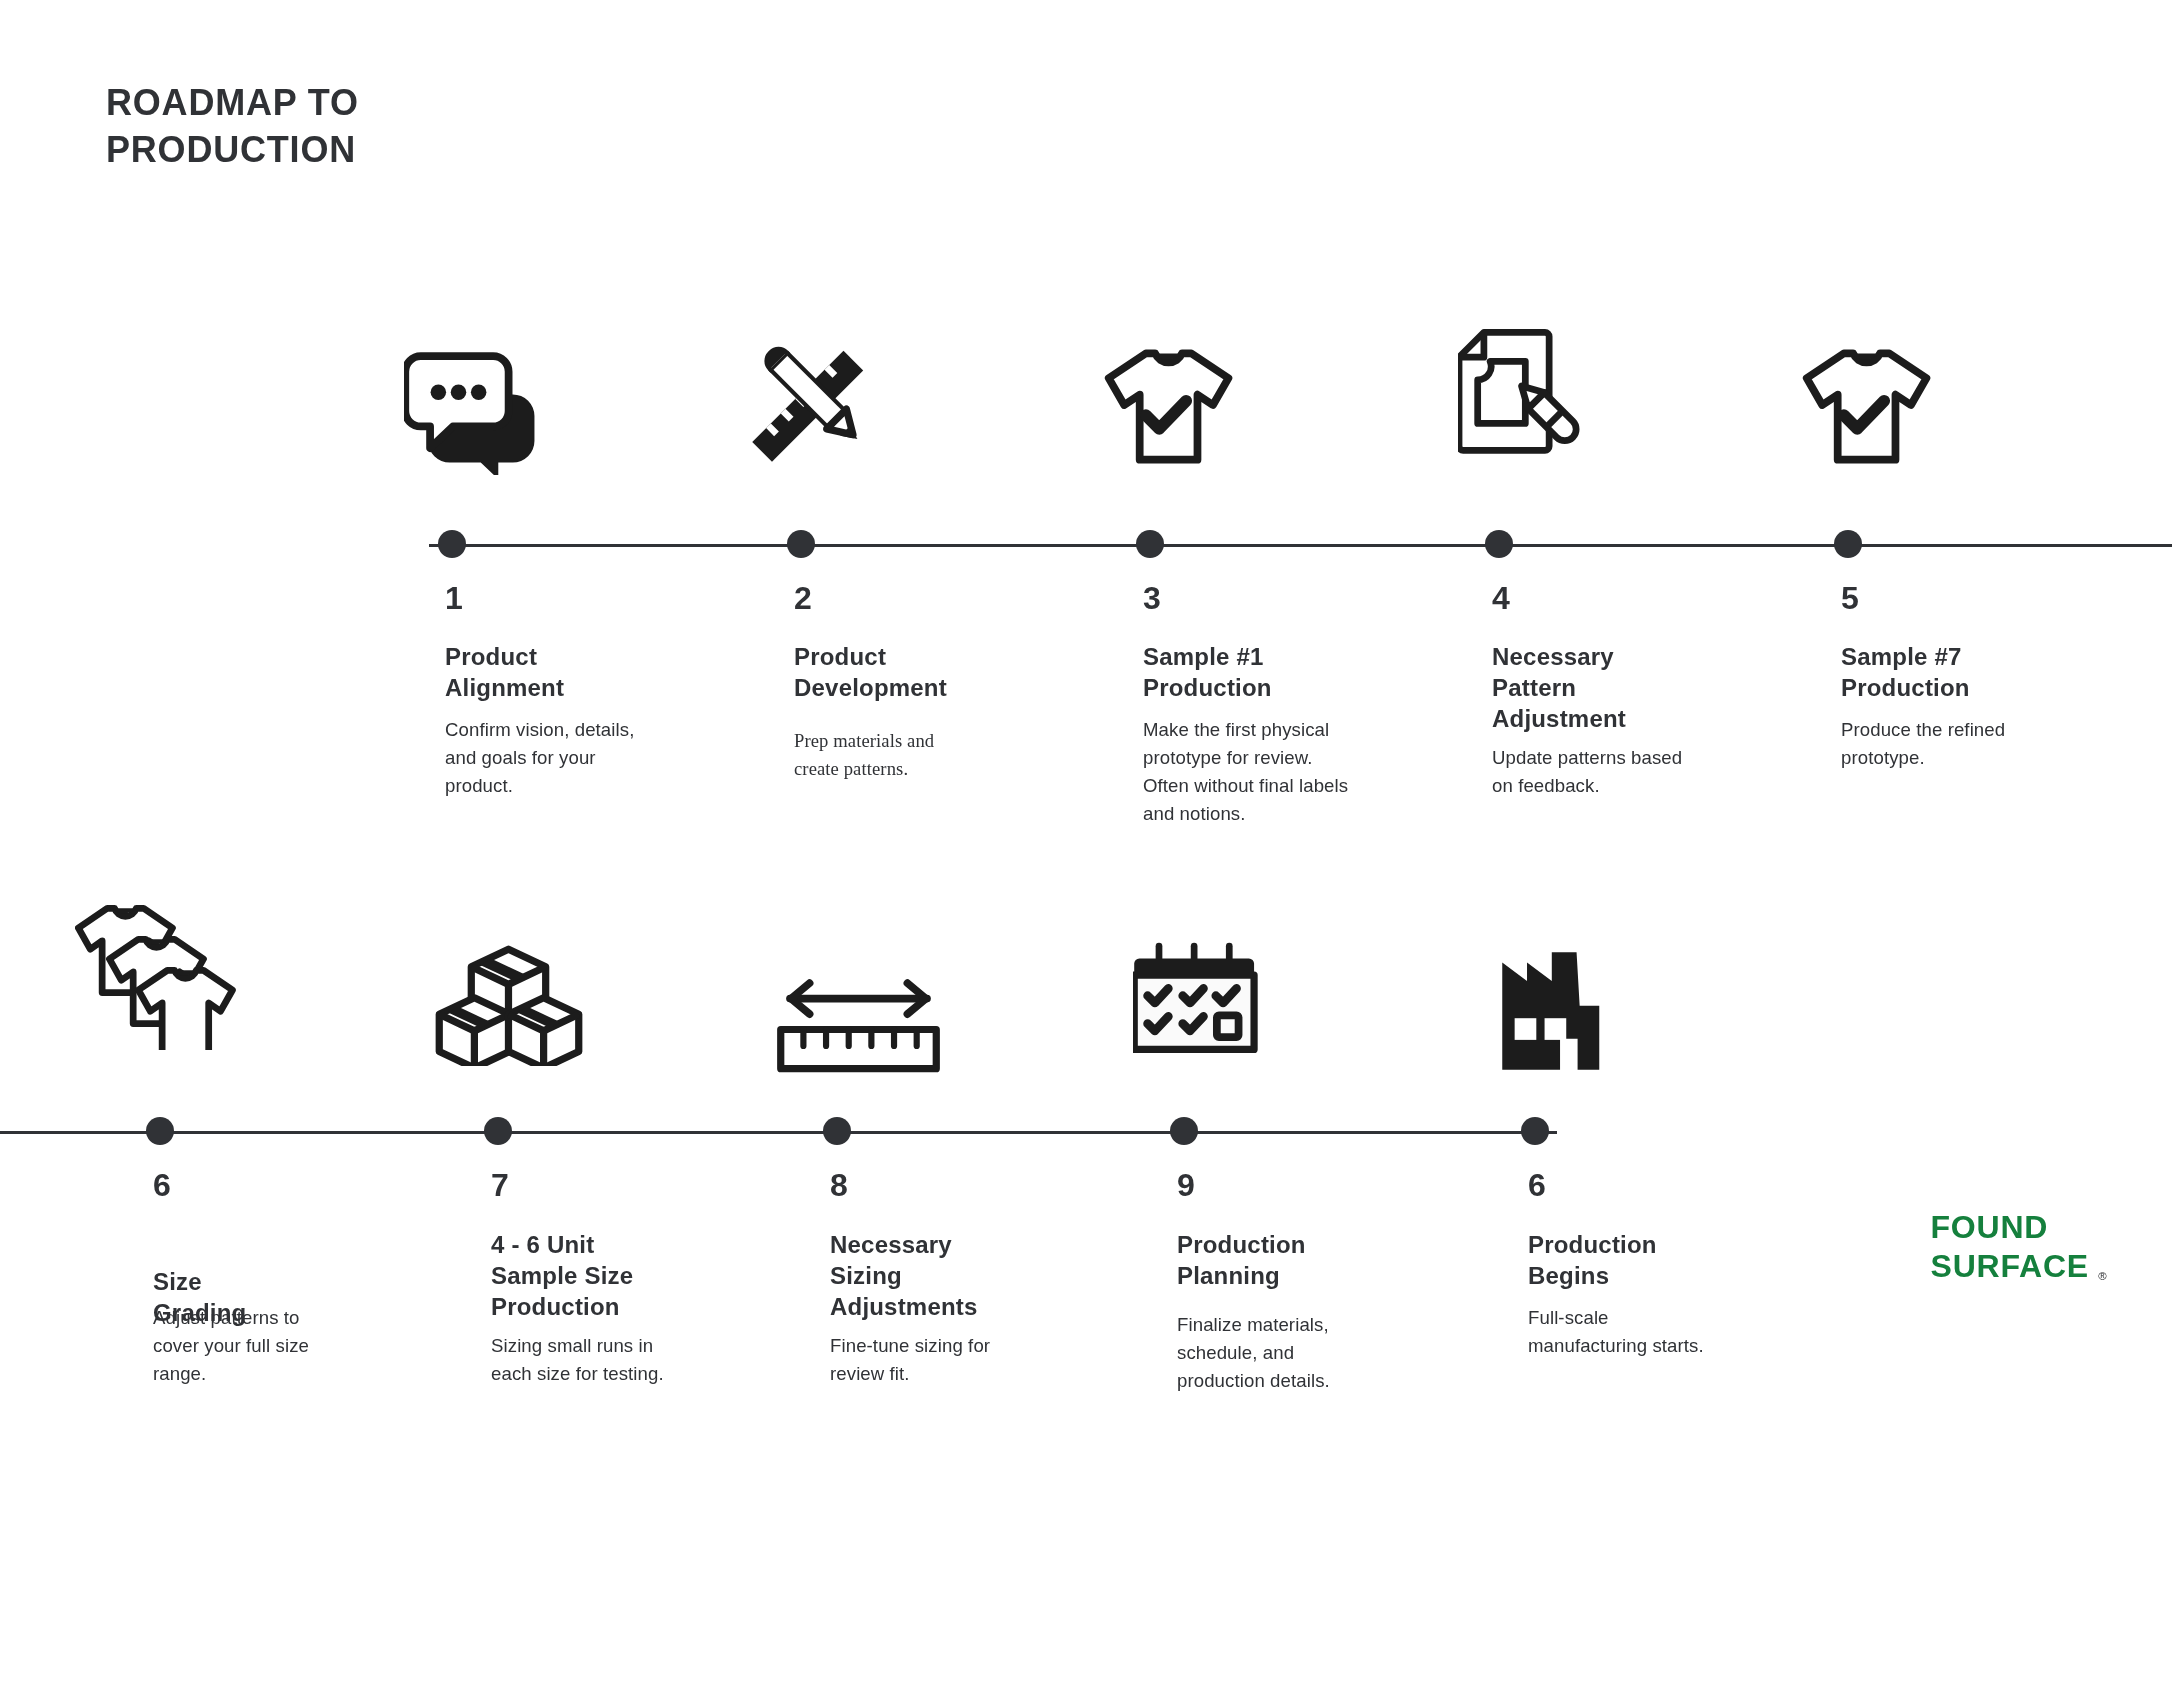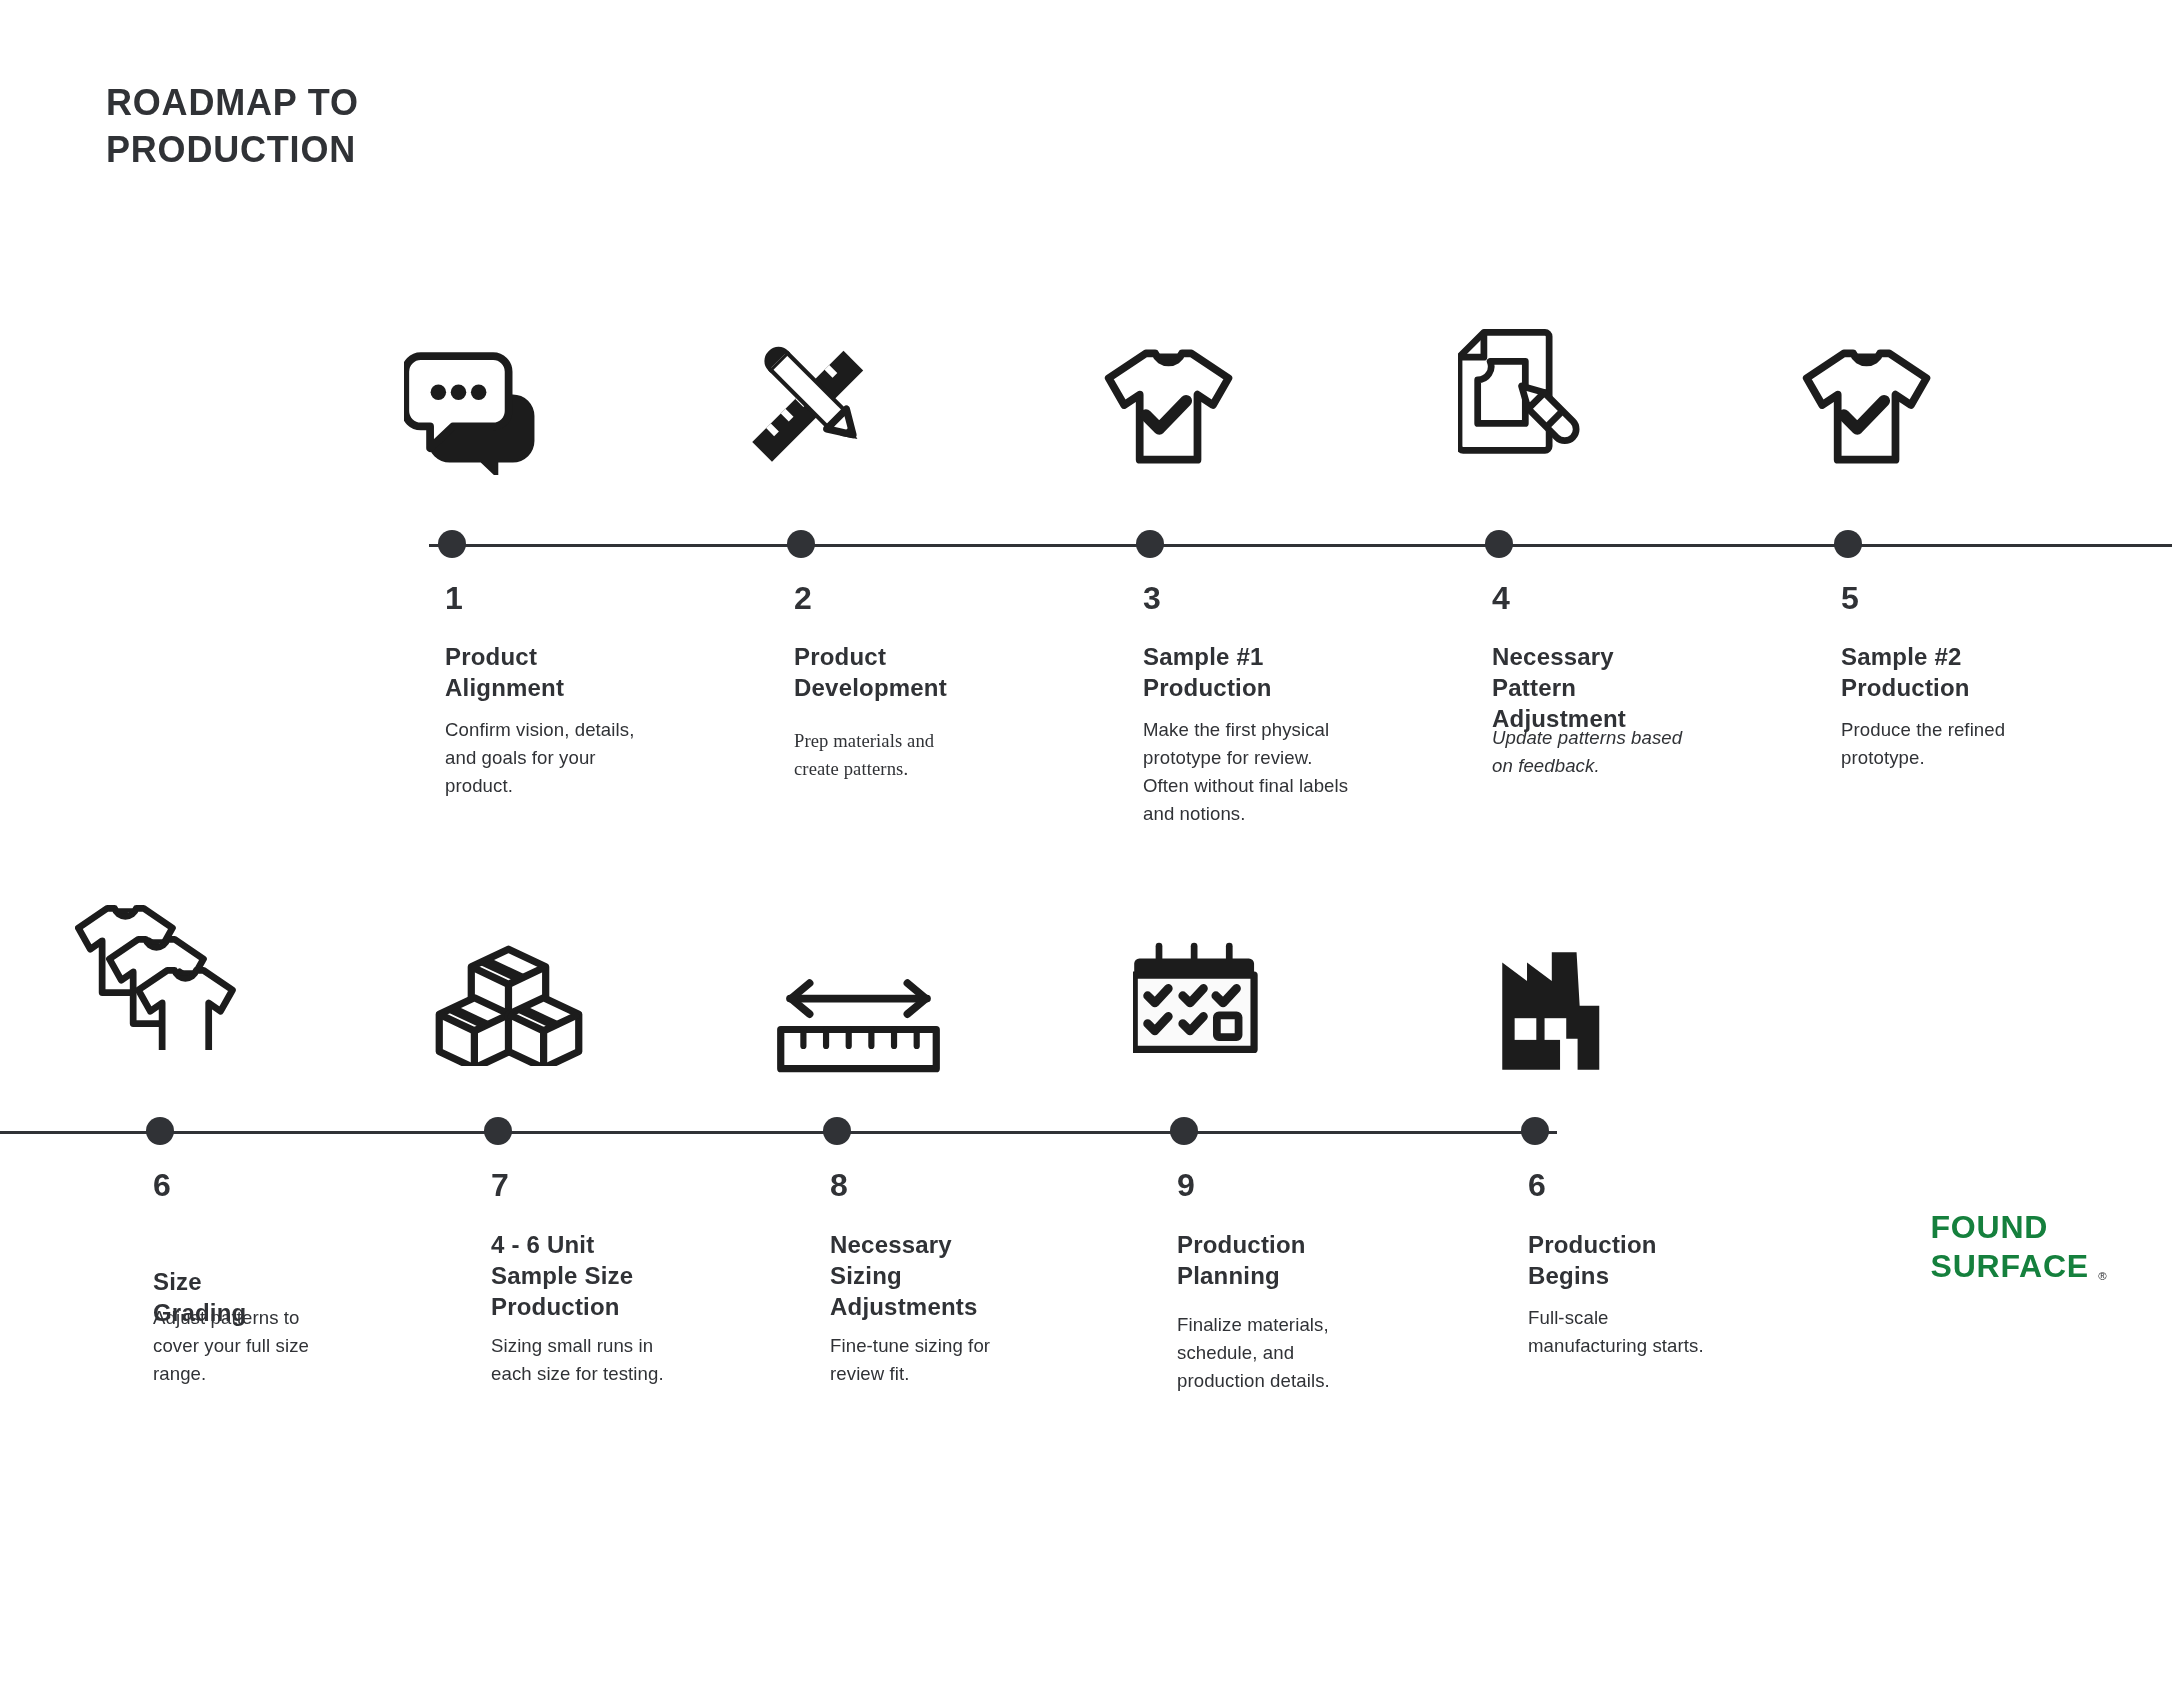--- a/index.html
+++ b/index.html
@@ -202,35 +202,35 @@
             <path d="M146 150 l-40 22 l40 22 z" fill="#ffffff" stroke="#1c1c1c" stroke-width="13" stroke-linejoin="round"></path>
             <line x1="196" y1="150" x2="196" y2="194" stroke="#1c1c1c" stroke-width="13"></line>
           </g>
         </svg>
       </div>
       <div class="dot" style="left:-6.7px; top:220px;"></div>
       <div class="num" style="left:0px; top:272px;">4</div>
       <div class="step-title" style="left:0px; top:331px;">Necessary
 Pattern
 Adjustment</div>
-      <div class="step-desc" style="left:0px; top:414px;font-style:italic;">Update patterns based
+      <div class="step-desc" style="left:0px; top:434px;">Update patterns based
 on feedback.</div>
     </div>
 
     <div class="step" style="left:1841px;">
       <div class="icon-wrap" style="left:-47px; top:5.2px;">
         <svg width="140" height="129" viewBox="0 0 270 250">
           <path d="M96 24 h18 a28 28 0 0 0 52 0 h18 l72 48 l-30 52 l-30 -20 v126 h-112 v-126 l-30 20 l-30 -52 z" fill="#ffffff" stroke="#1c1c1c" stroke-width="15" stroke-linejoin="round" stroke-linecap="round"></path>
           <path d="M108 24 a34 28 0 0 0 56 0 z" fill="#1c1c1c"></path>
           <path d="M96 144 l26 26 l52 -54" fill="none" stroke="#1c1c1c" stroke-width="23" stroke-linecap="round" stroke-linejoin="round"></path>
         </svg>
       </div>
       <div class="dot" style="left:-6.7px; top:220px;"></div>
       <div class="num" style="left:0px; top:272px;">5</div>
-      <div class="step-title" style="left:0px; top:331px;">Sample #2
+      <div class="step-title" style="left:0px; top:331px;">Sample #7
 Production</div>
       <div class="step-desc" style="left:0px; top:406px;">Produce the refined
 prototype.</div>
     </div>
   </div>
 
   <div class="row row-2">
     <div class="rail rail-2"></div>
 
     <div class="step" style="left:153px;">

